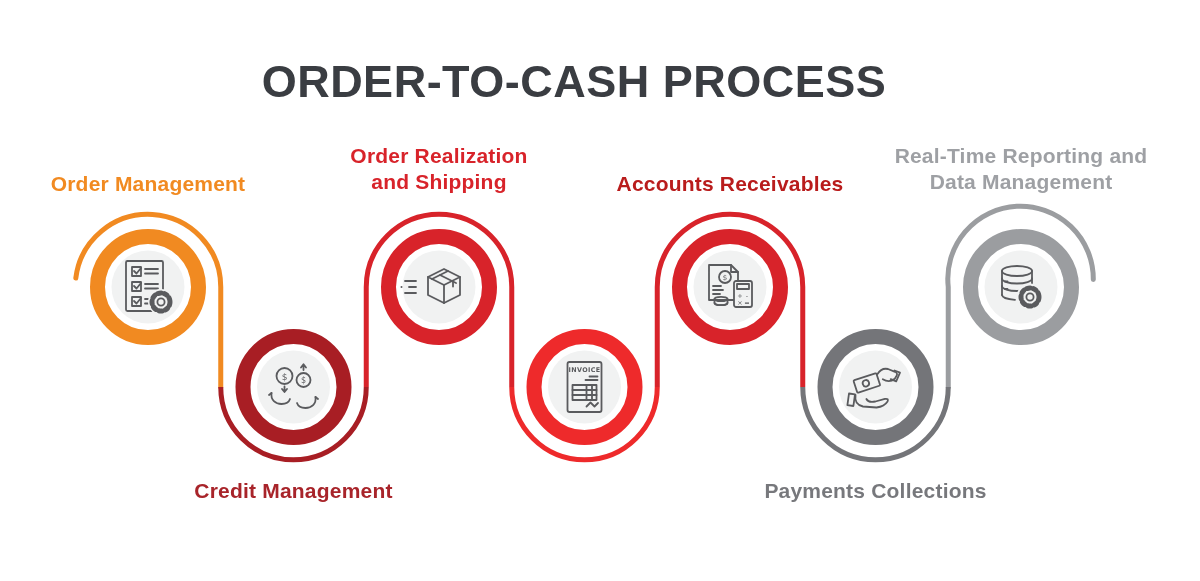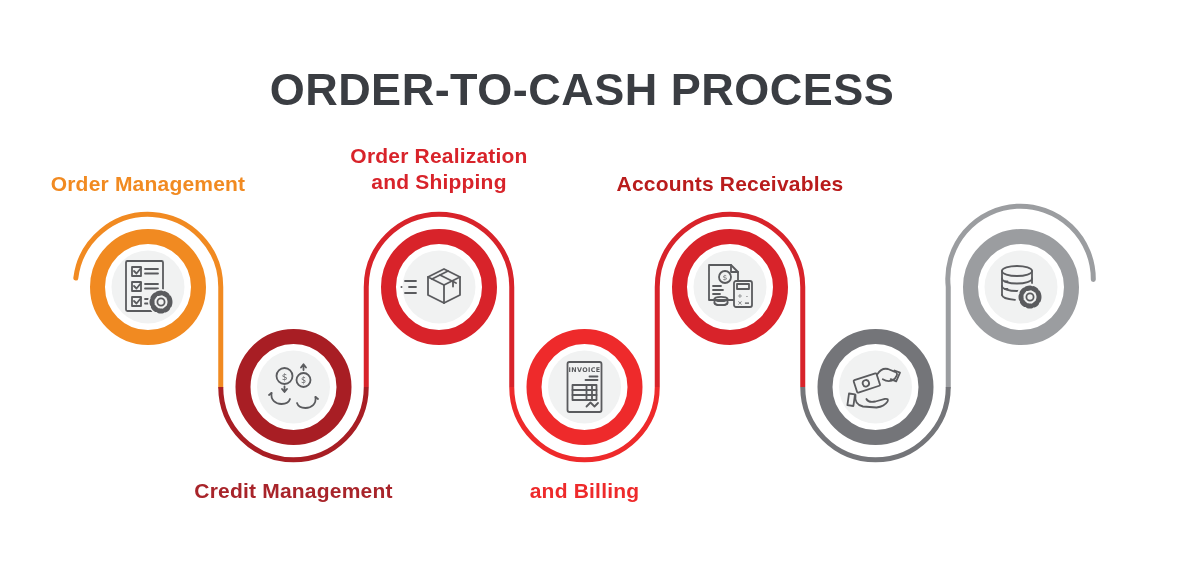--- a/index.html
+++ b/index.html
@@ -13,21 +13,21 @@
   }
   .page-title {
     position: absolute;
     left: 0; top: 48px;
     width: 1132px;
     text-align: center;
     font-size: 45px;
     font-weight: 700;
     letter-spacing: 0.5px;
     color: #3a3d42;
-    margin: 16px;
+    margin: 8px;
   }
   .flow-svg { position: absolute; left: 0; top: 0; }
   .step-label {
     position: absolute;
     width: 300px;
     text-align: center;
     font-size: 21px;
     font-weight: 700;
     line-height: 26px;
     letter-spacing: 0.2px;
@@ -182,22 +182,28 @@
   <div class="step-label" style="left: 143.5px; top: 478px; color: rgb(168, 36, 42);">
     <span>Credit Management</span>
   </div>
 
   <div class="step-label" style="left: 289px; top: 143px; color: rgb(216, 35, 42);">
     <span>Order Realization</span>
     <span>and Shipping</span>
   </div>
 
   <div class="step-label" style="left: 434.5px; top: 478px; color: rgb(238, 42, 43);">
-    <span>and Billing</span>
   </div>
 
   <div class="step-label" style="left: 580px; top: 171px; color: #b91c1c;">
     <span>Accounts Receivables</span>
   </div>
 
-
+  <div class="step-label" style="left: 725.5px; top: 478px; color: rgb(119, 120, 124);">
+    <span>Payments Collections</span>
+  </div>
+
+  <div class="step-label" style="left: 871px; top: 143px; color: rgb(158, 160, 164);">
+    <span>Real-Time Reporting and</span>
+    <span>Data Management</span>
+  </div>
 
 </div>
 
 </body></html>

